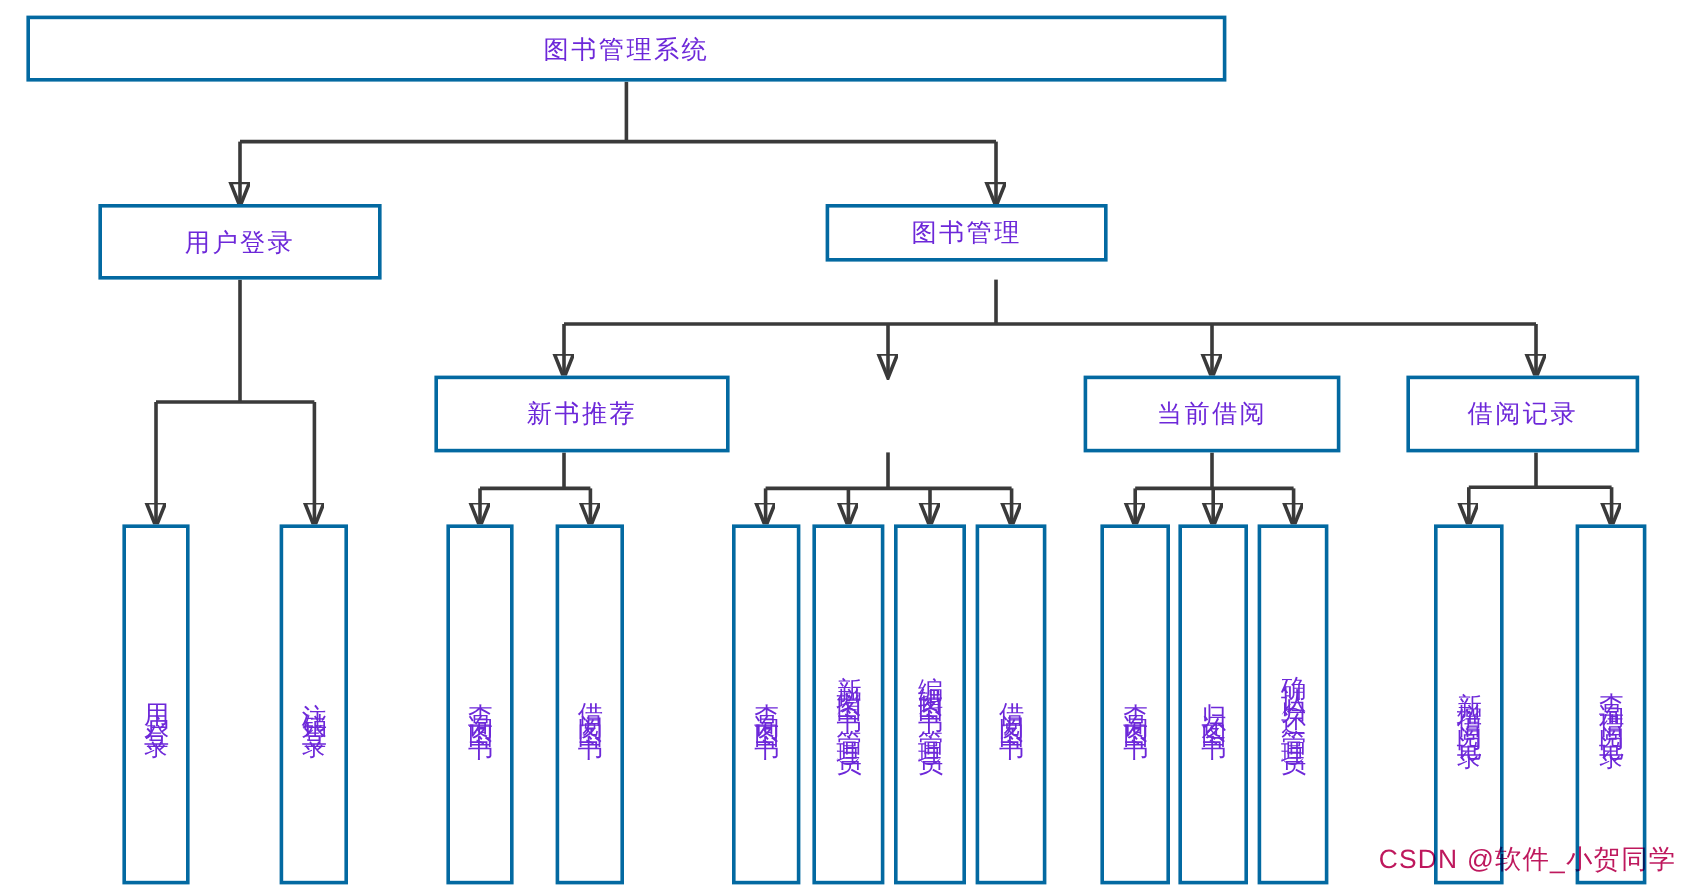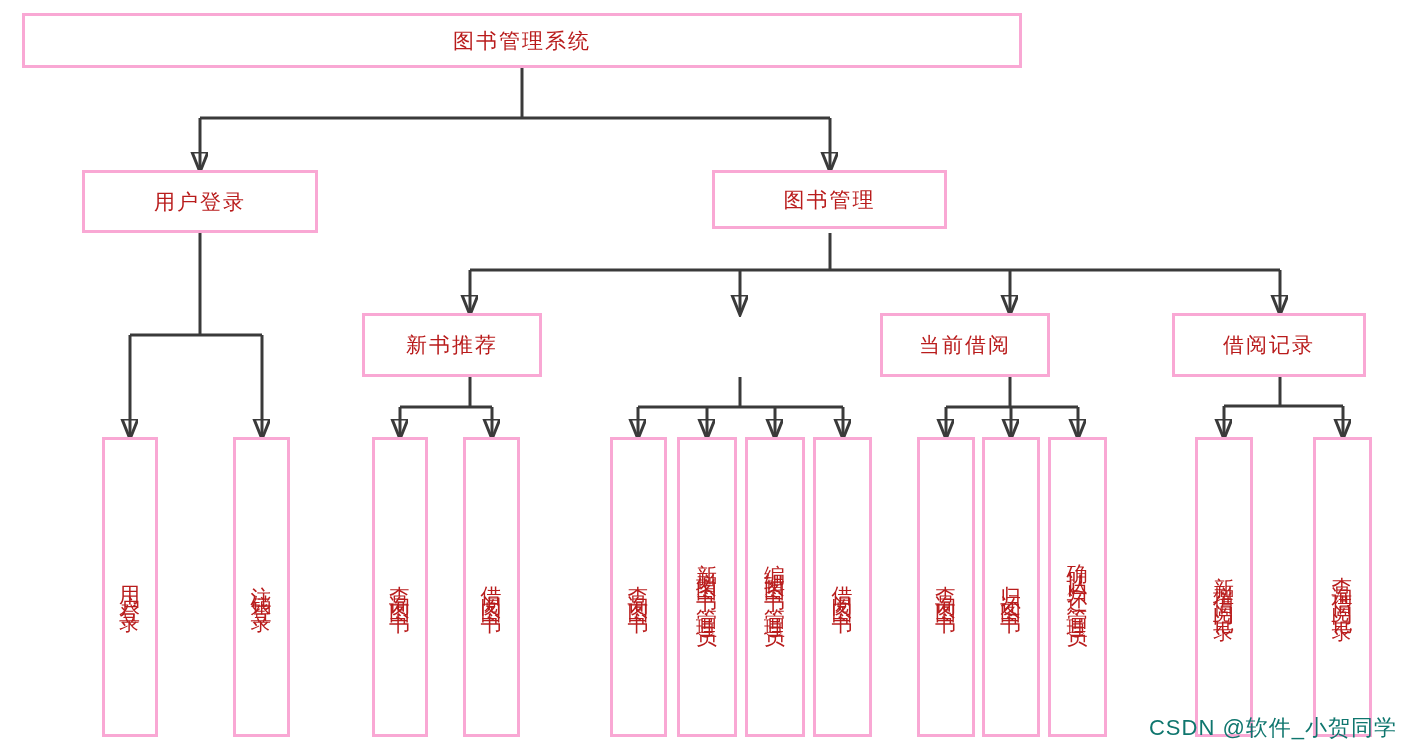--- a/index.html
+++ b/index.html
@@ -22,26 +22,26 @@
     pointer-events: none;
   }
   .wires path {
     stroke: #3a3a3a;
     stroke-width: 3;
     fill: none;
   }
   .node {
     position: absolute;
     box-sizing: border-box;
-    border: 3px solid #f9a8d4;
+    border: 3px solid #0369a1;
     background: #ffffff;
     display: flex;
     align-items: center;
     justify-content: center;
-    color: #b91c1c;
+    color: #6d28d9;
     font-size: 21px;
     letter-spacing: 2px;
     white-space: nowrap;
     z-index: 2;
   }
   .node.h { }
   .node.v {
     top: 437px;
     height: 300px;
     writing-mode: vertical-lr;
@@ -49,24 +49,24 @@
     letter-spacing: 9px;
     font-size: 21px;
     line-height: 1;
   }
   .node.v span {
     display: inline-block;
   }
   .watermark {
     position: absolute;
     right: 8px;
-    bottom: 4px;
+    bottom: 16px;
     font-size: 22px;
     letter-spacing: 1px;
-    color: #0f766e;
+    color: #be185d;
     mix-blend-mode: darken;
     z-index: 3;
     white-space: nowrap;
   }
 </style>
 </head>
 <body>
 
 <div class="stage">
 
@@ -118,28 +118,28 @@
     <path d="M1343 406 V437" marker-end="url(#arrow)"></path>
   </svg>
 
   <div class="node h" style="left:22px; top:13px; width:1000px; height:55px">
     <span>图书管理系统</span>
   </div>
 
   <div class="node h" style="left:82px; top:170px; width:236px; height:63px">
     <span>用户登录</span>
   </div>
-  <div class="node h" style="left:712px; top:170px; width:235px; height:59px">
+  <div class="node h" style="left:688px; top:170px; width:235px; height:48px">
     <span>图书管理</span>
   </div>
 
-  <div class="node h" style="left:362px; top:313px; width:180px; height:64px">
+  <div class="node h" style="left:362px; top:313px; width:246px; height:64px">
     <span>新书推荐</span>
   </div>
-  <div class="node h" style="left:880px; top:313px; width:170px; height:64px">
+  <div class="node h" style="left:903px; top:313px; width:214px; height:64px">
     <span>当前借阅</span>
   </div>
   <div class="node h" style="left:1172px; top:313px; width:194px; height:64px">
     <span>借阅记录</span>
   </div>
 
   <div class="node v" style="left:102px; width:56px">
     <span>用户登录</span>
   </div>
   <div class="node v" style="left:233px; width:57px">

